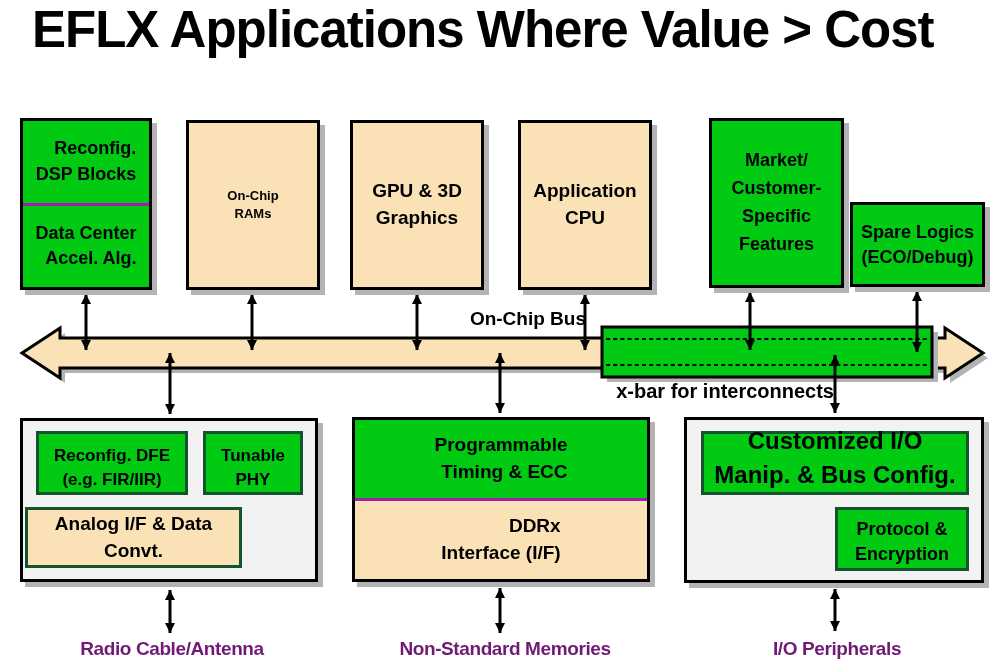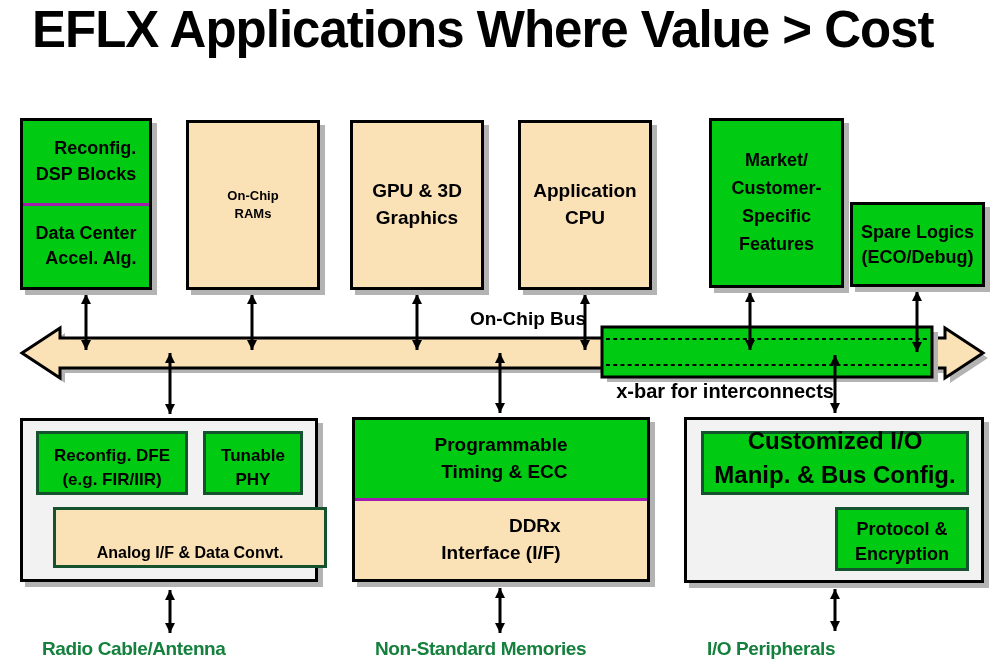--- a/index.html
+++ b/index.html
@@ -26,22 +26,22 @@
   .split > div { flex:1; display:flex; align-items:center; justify-content:center;text-align:right; }
   .split > div + div { border-top:3px solid #a21caf; }
   .inner { position:absolute; box-sizing:border-box; border:3px solid #14532d;
            display:flex; align-items:flex-end; justify-content:center;
            text-align:center; font-weight:bold; }
   .bus-label {
     position:absolute; z-index:3; font-weight:bold; color:#000;
     text-align:right; white-space:nowrap;
   }
   .caption {
-    position:absolute; z-index:2; font-weight:bold; color:#15803d;
-    font-size:19px; letter-spacing:-0.4px; width:260px;
+    position:absolute; z-index:2; font-weight:bold; color:#701a75;
+    text-align:center; font-size:19px; letter-spacing:-0.4px; width:260px;
   }
   svg.layer { position:absolute; left:0; top:0; z-index:1; }
 </style>
 </head>
 <body>
 
 <div class="title">EFLX Applications Where Value &gt; Cost</div>
 
 <svg class="layer" width="1000" height="670" viewBox="0 0 1000 670">
   <defs>
@@ -119,21 +119,21 @@
 
 <div class="box container-box" style="left:20px; top:418px; width:298px; height:164px;">
   <div class="inner green" style="left:13px; top:10px; width:152px; height:64px; font-size:17px;">
     <span class="box-text">Reconfig. DFE
 (e.g. FIR/IIR)</span>
   </div>
   <div class="inner green" style="left:180px; top:10px; width:100px; height:64px; font-size:17px;">
     <span class="box-text">Tunable
 PHY</span>
   </div>
-  <div class="inner tan" style="left:30px; top:86px; width:274px; height:61px; font-size:16px;">
+  <div class="inner tan" style="left:2px; top:86px; width:217px; height:61px; font-size:19px;">
     <span class="box-text">Analog I/F &amp; Data Convt.</span>
   </div>
 </div>
 
 <div class="box split" style="left:352px; top:417px; width:298px; height:165px; font-size:19px; background:#FBE1B6;">
   <div class="green">
       <span class="box-text">Programmable
 Timing &amp; ECC</span>
     </div>
   <div class="tan">

